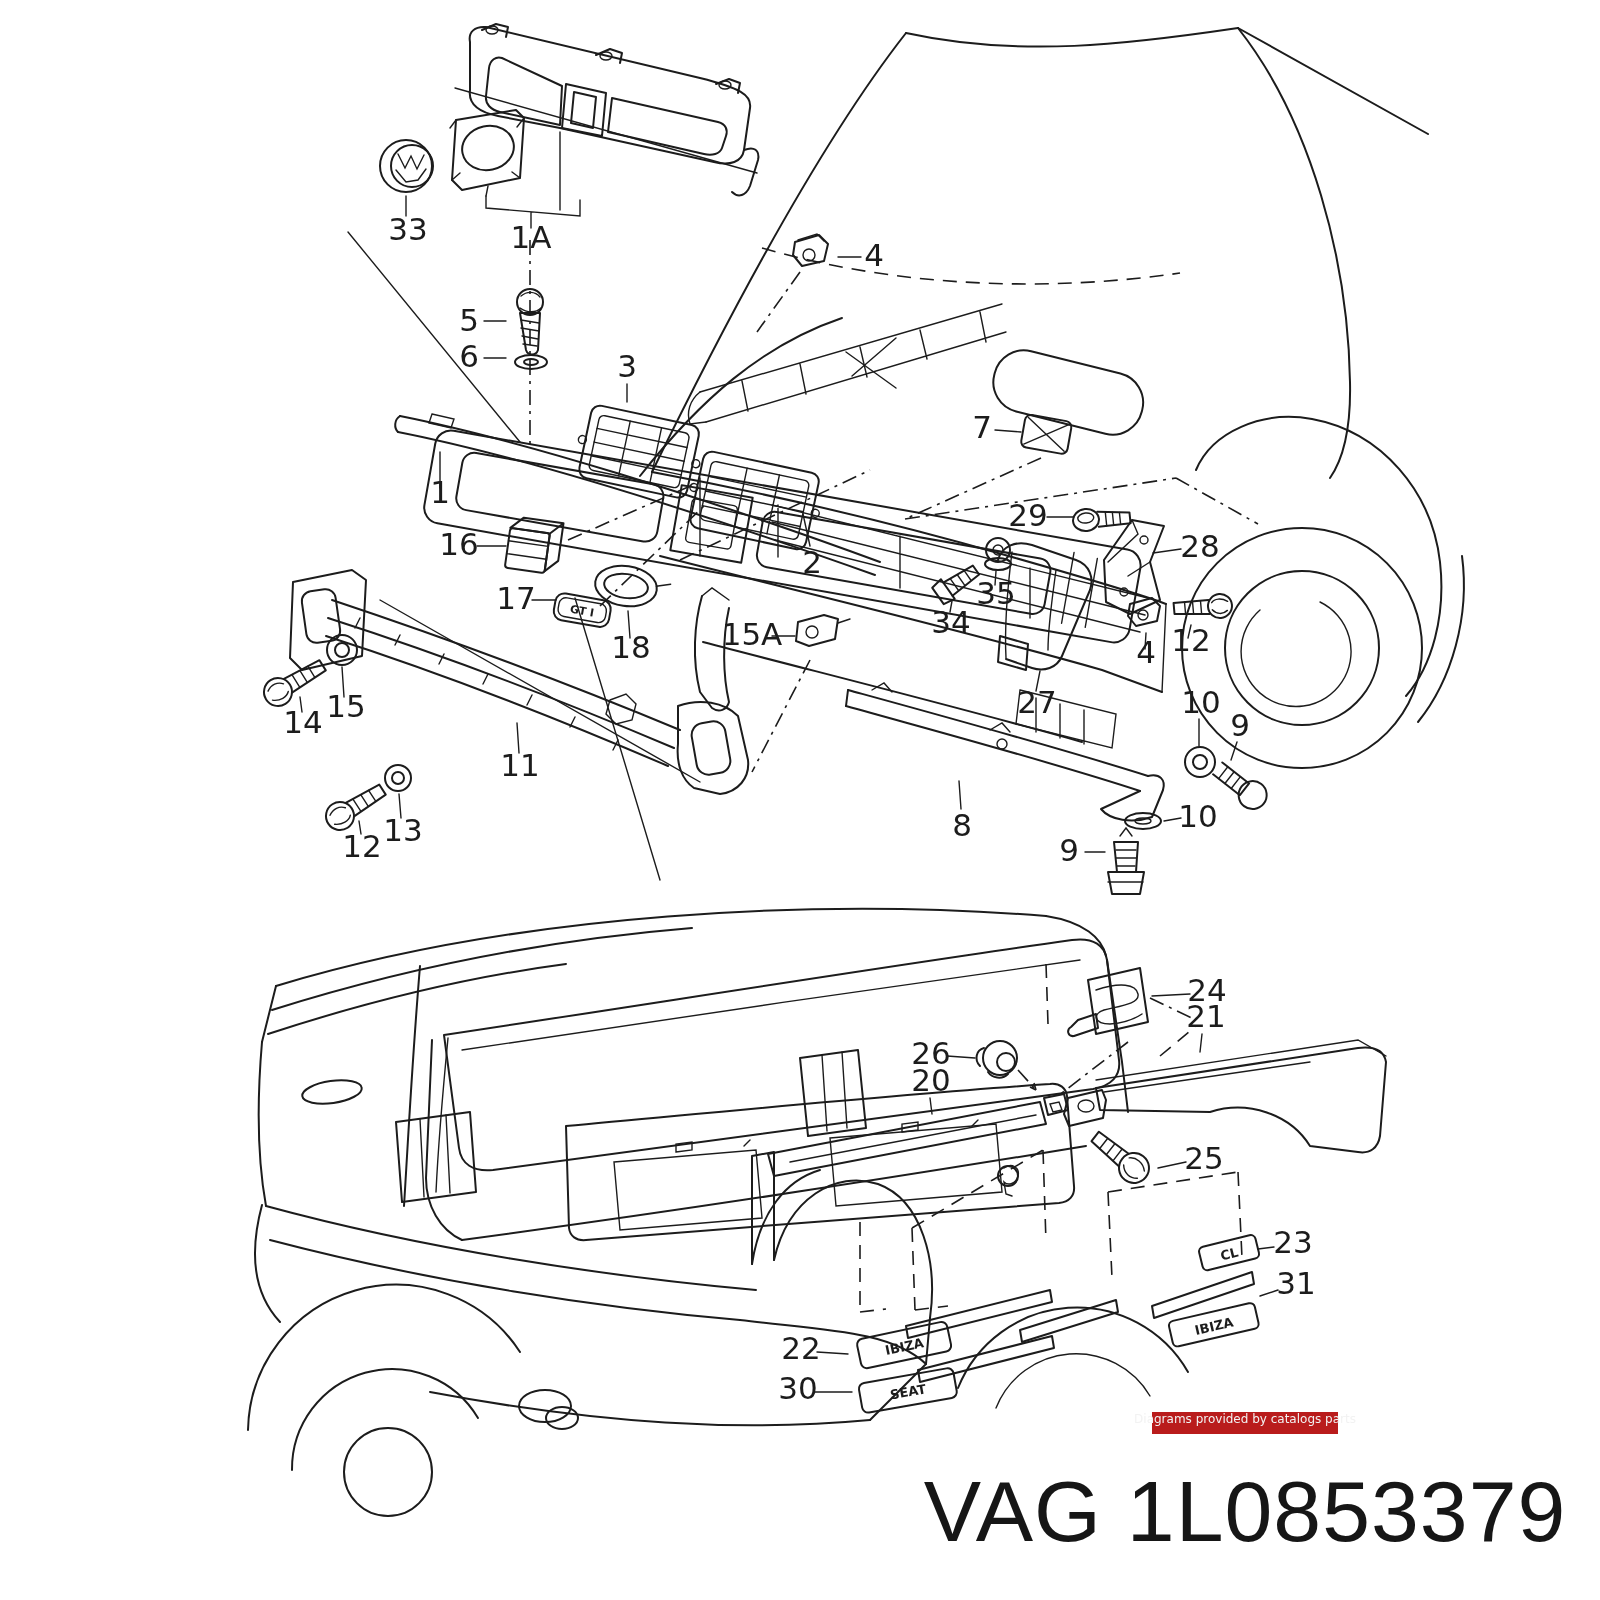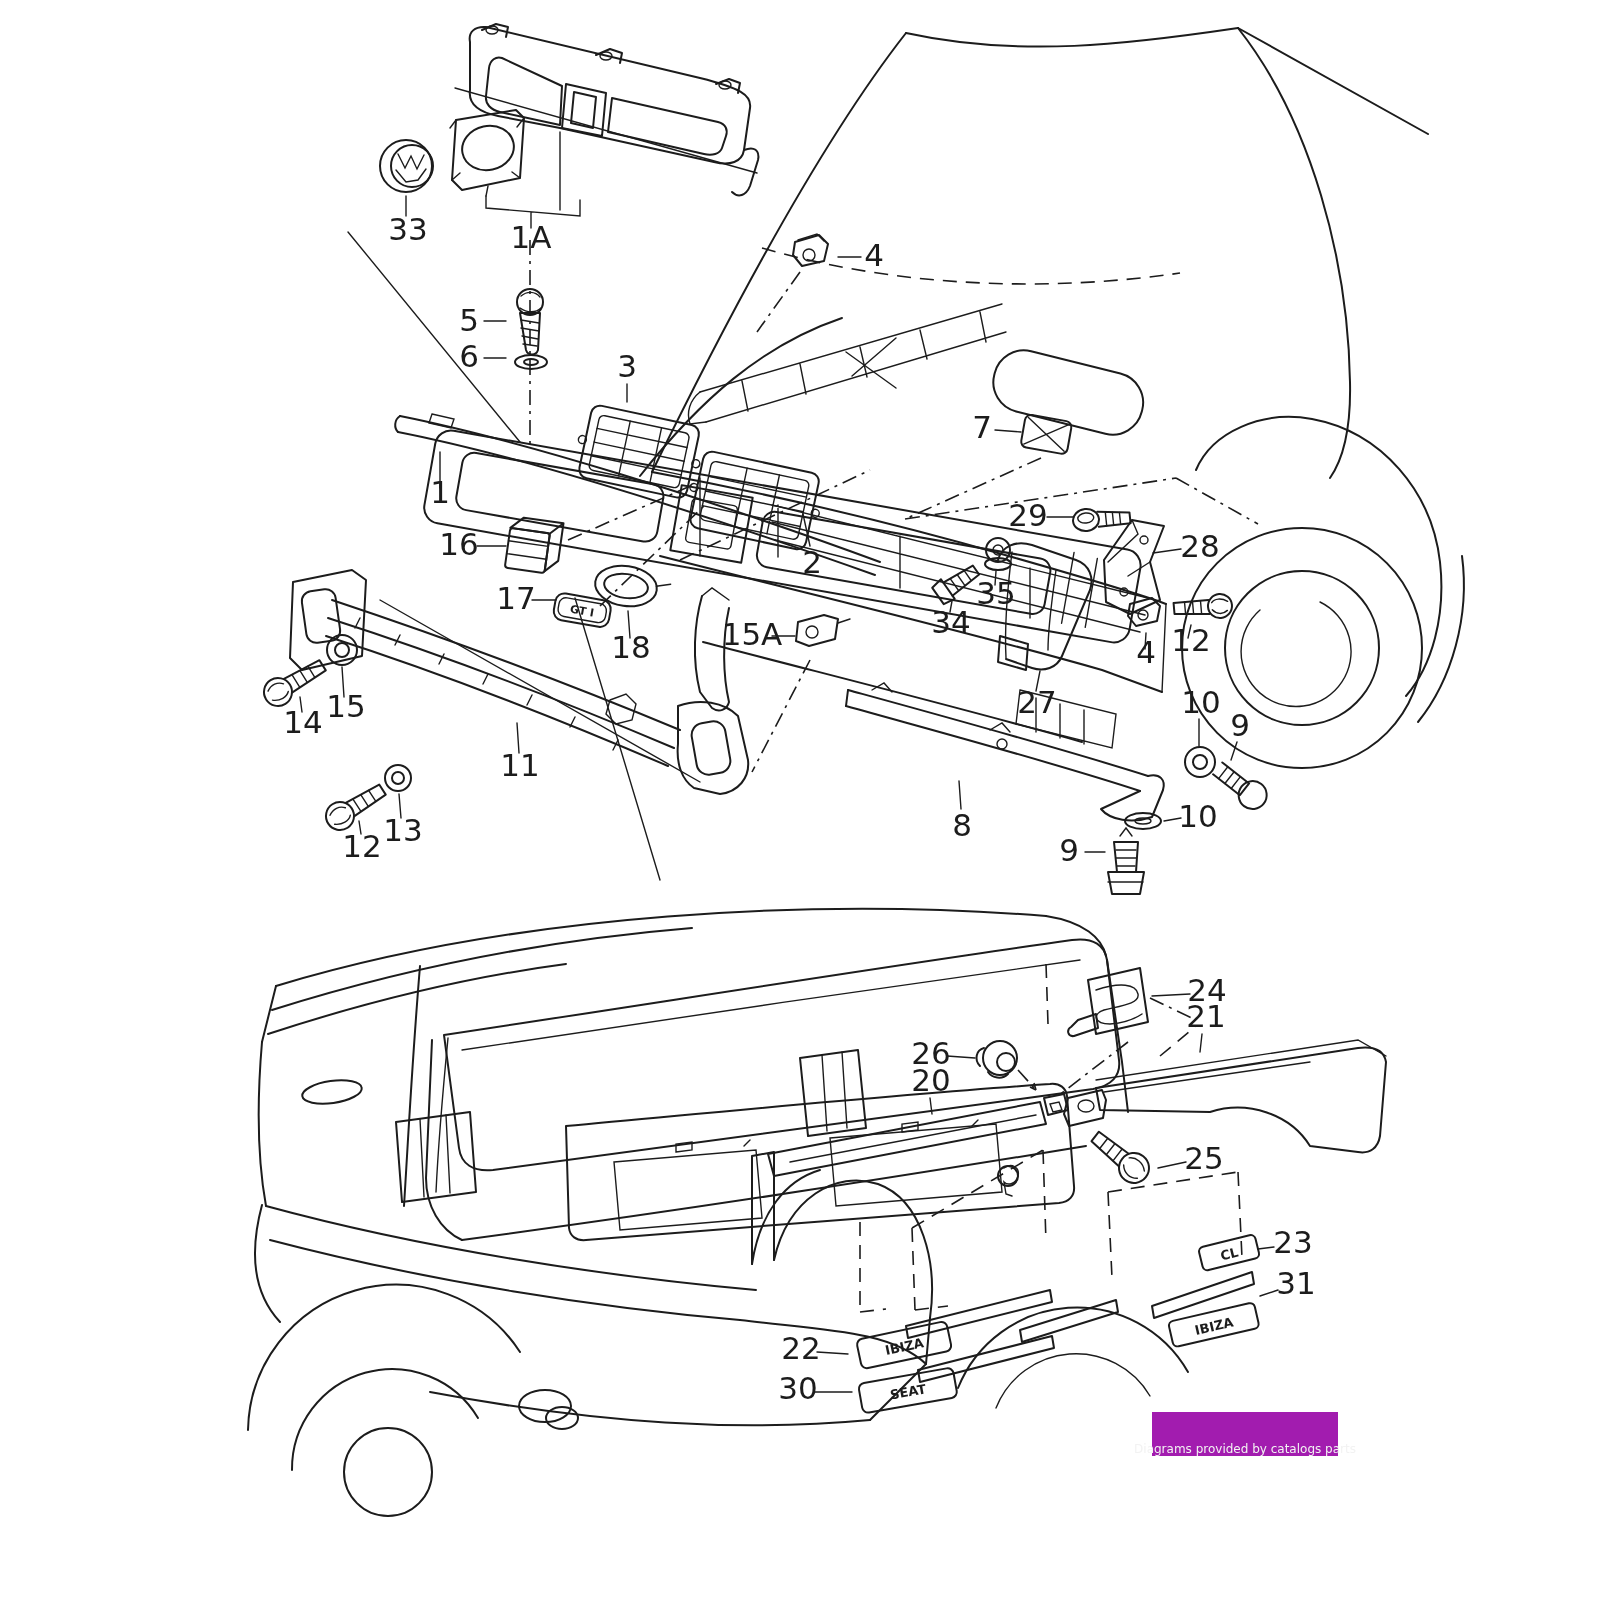--- a/index.html
+++ b/index.html
@@ -6,22 +6,22 @@
   .stage{position:relative;width:1600px;height:1600px;background:#ffffff;overflow:hidden;
          font-family:"DejaVu Sans",sans-serif;}
   svg{position:absolute;left:0;top:0;}
   .ln{stroke:#1c1c1c;stroke-width:2;fill:none;stroke-linecap:round;stroke-linejoin:round;}
   .thin{stroke:#1c1c1c;stroke-width:1.4;fill:none;stroke-linecap:round;}
   .dd{stroke:#1c1c1c;stroke-width:1.6;fill:none;stroke-dasharray:15 6 3 6;}
   .dash{stroke:#1c1c1c;stroke-width:1.6;fill:none;stroke-dasharray:14 9;}
   .plabel{font:31px "DejaVu Sans",sans-serif;fill:#1c1c1c;text-anchor:middle;}
   .btext{font:bold 13px "DejaVu Sans",sans-serif;fill:#1c1c1c;text-anchor:middle;}
   .btext2{font:bold 11px "DejaVu Sans",sans-serif;fill:#1c1c1c;text-anchor:middle;}
-  .credit{position:absolute;left:1152px;top:1412px;width:186px;height:44px;background:#a21caf;
-          color:#f2f2f2;font:12px "DejaVu Sans",sans-serif;display:flex;align-items:flex-end;
+  .credit{position:absolute;left:1152px;top:1412px;width:186px;height:22px;background:#b91c1c;
+          color:#f2f2f2;font:12px "DejaVu Sans",sans-serif;display:flex;align-items:flex-start;
           justify-content:center;white-space:nowrap;}
   .vag{position:absolute;left:900px;top:1462px;width:690px;text-align:center;
        font:86px "Liberation Sans","DejaVu Sans",sans-serif;color:#161616;letter-spacing:1px;}
 </style>
 </head>
 <body>
 
 <div class="stage">
 <svg width="1600" height="1600" viewBox="0 0 1600 1600">
 
@@ -480,13 +480,14 @@
         <text x="1296" y="1294" class="plabel">31</text>
         <text x="801" y="1359" class="plabel">22</text>
         <text x="798" y="1399" class="plabel">30</text>
       </g>
 </svg>
 
 <div class="credit">
   <span>Diagrams provided by catalogs parts</span>
 </div>
 
+<div class="vag">VAG 1L0853379</div>
 </div>
 
 </body></html>

